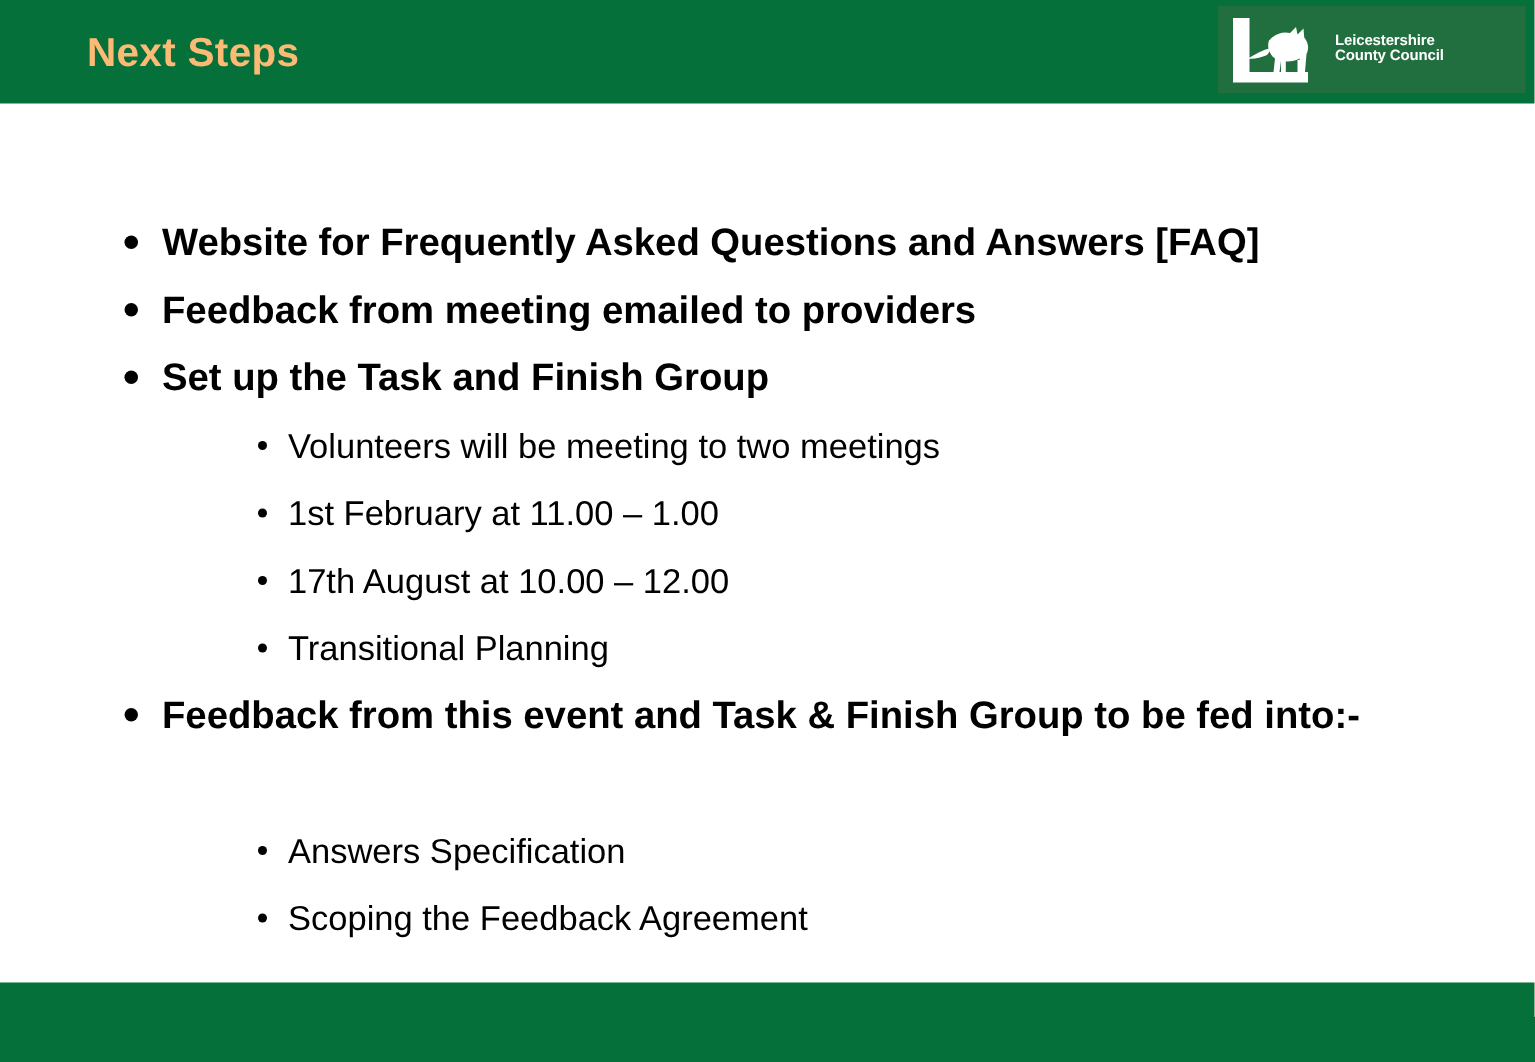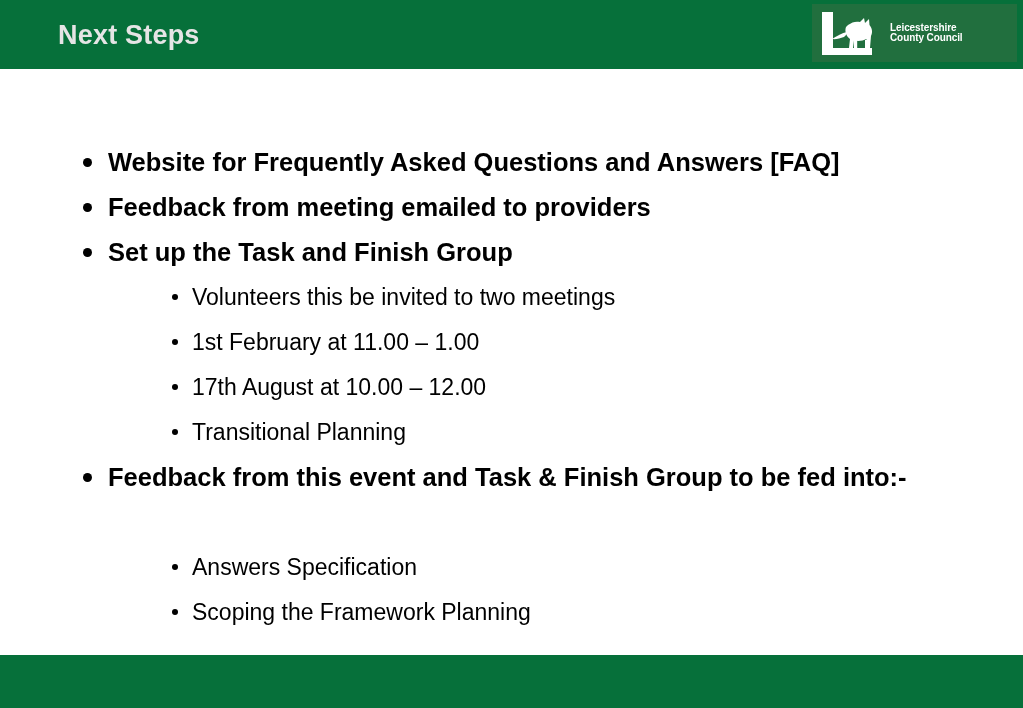--- a/index.html
+++ b/index.html
@@ -32,21 +32,21 @@
     width: 1023px;
     height: 69px;
     background: #06703a;
   }
   .header-title {
     position: absolute;
     left: 58px;
     top: 22px;
     font-size: 27px;
     font-weight: bold;
-    color: #e5e5e5;
+    color: #fdba74;
     letter-spacing: 0.2px;
     line-height: 1;
     white-space: nowrap;
   }
 
   
   .logo-box {
     position: absolute;
     left: 812px;
     top: 4px;
@@ -211,21 +211,21 @@
         <span class="bullet-text">Feedback from meeting emailed to providers</span>
       </li>
 
       <li class="bullet lvl1">
         <span class="marker"></span>
         <span class="bullet-text">Set up the Task and Finish Group</span>
       </li>
 
       <li class="bullet lvl2">
         <span class="marker"></span>
-        <span class="bullet-text">Volunteers this be invited to two meetings</span>
+        <span class="bullet-text">Volunteers will be meeting to two meetings</span>
       </li>
 
       <li class="bullet lvl2">
         <span class="marker"></span>
         <span class="bullet-text">1st February at 11.00 – 1.00</span>
       </li>
 
       <li class="bullet lvl2">
         <span class="marker"></span>
         <span class="bullet-text">17th August at 10.00 – 12.00</span>
@@ -241,21 +241,21 @@
         <span class="bullet-text">Feedback from this event and Task &amp; Finish Group to be fed into:-</span>
       </li>
 
       <li class="bullet lvl2">
         <span class="marker"></span>
         <span class="bullet-text">Answers Specification</span>
       </li>
 
       <li class="bullet lvl2">
         <span class="marker"></span>
-        <span class="bullet-text">Scoping the Framework Planning</span>
+        <span class="bullet-text">Scoping the Feedback Agreement</span>
       </li>
 
     </ul>
   </div>
 
   <div class="footer-bar"></div>
 
 </div>
 
 </body></html>

